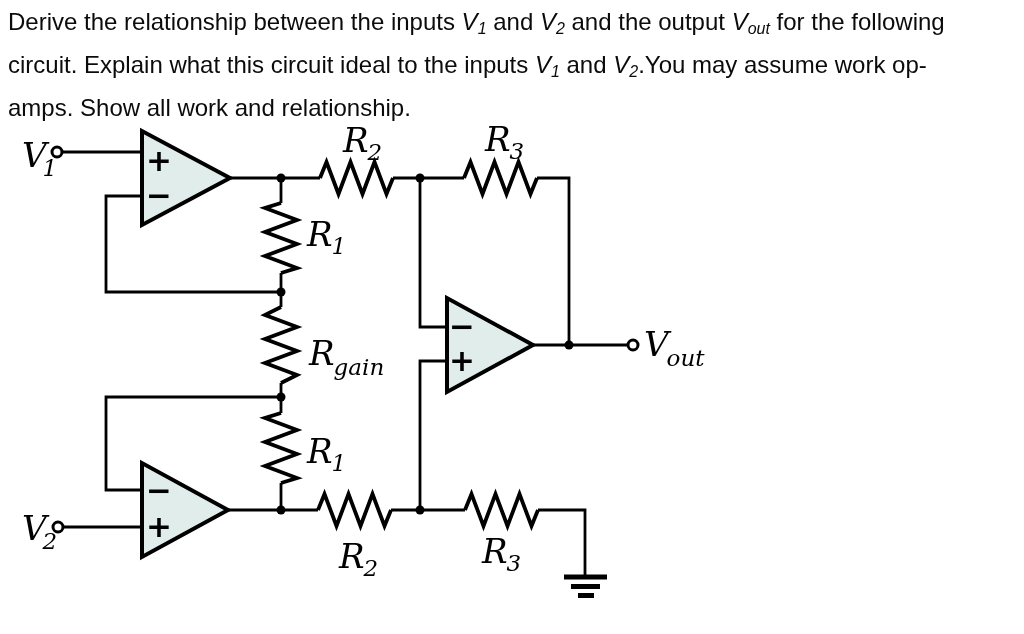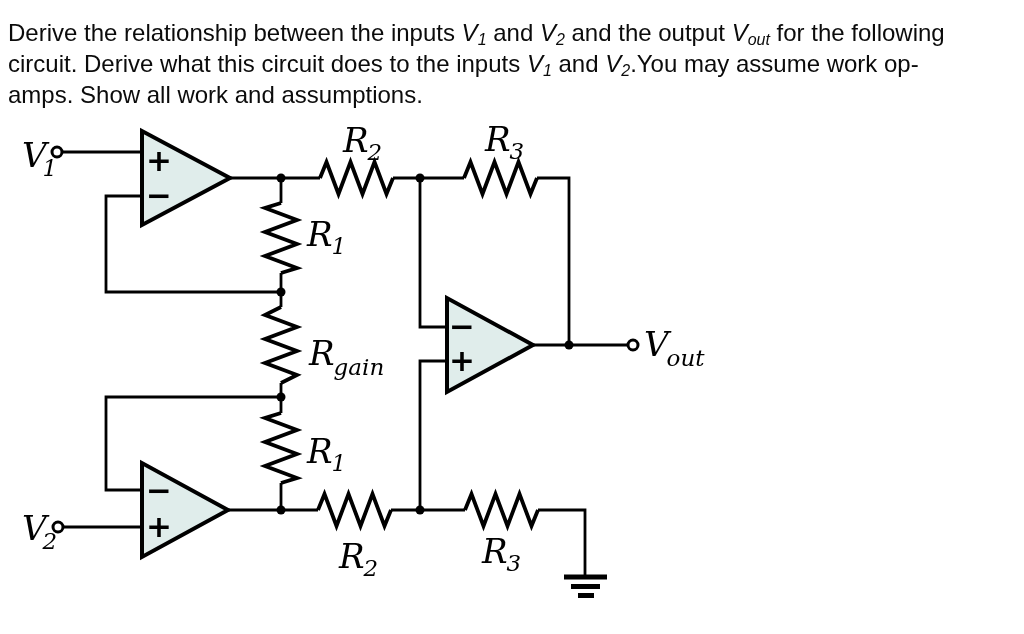--- a/index.html
+++ b/index.html
@@ -1,18 +1,18 @@
 <!DOCTYPE html>
 <html><head>
 <meta charset="utf-8">
 <style>
   html,body{margin:0;padding:0;background:#ffffff;}
   .page{position:relative;width:1024px;height:634px;background:#ffffff;overflow:hidden;
         font-family:"Liberation Sans",sans-serif;}
-  .question{position:absolute;left:8px;top:19px;font-size:24px;line-height:28px;color:#0b0b0b;}
+  .question{position:absolute;left:8px;top:2px;font-size:24px;line-height:40px;color:#0b0b0b;}
   .qline{white-space:pre;}
   .seg{font-style:normal;}
   .var{font-style:italic;}
   .vsub{font-style:italic;font-size:16px;position:relative;top:4px;}
   svg{position:absolute;left:0;top:0;}
   .w{stroke:#000;stroke-width:2.8;fill:none;}
   .res{stroke:#000;stroke-width:3.8;fill:none;stroke-linejoin:miter;}
   .tri{stroke:#000;stroke-width:4;stroke-linejoin:miter;}
   .dot{fill:#000;stroke:none;}
   .term{fill:#ffffff;stroke:#000;stroke-width:3;}
@@ -21,22 +21,22 @@
   .csub{font-size:23px;}
   .mark{font-family:"DejaVu Sans",sans-serif;font-size:31px;font-weight:bold;fill:#000;text-anchor:middle;}
 </style>
 </head>
 <body>
 
 <div class="page">
 
   <div class="question">
     <div class="qline"><span class="seg">Derive the relationship between the inputs </span><span class="var">V</span><span class="vsub">1</span><span class="seg"> and </span><span class="var">V</span><span class="vsub">2</span><span class="seg"> and the output </span><span class="var">V</span><span class="vsub">out</span><span class="seg"> for the following</span></div>
-    <div class="qline"><span class="seg">circuit. Derive what this circuit does to the inputs </span><span class="var">V</span><span class="vsub">1</span><span class="seg"> and </span><span class="var">V</span><span class="vsub">2</span><span class="seg">.You may assume work op-</span></div>
-    <div class="qline"><span class="seg">amps. Show all work and assumptions.</span></div>
+    <div class="qline"><span class="seg">circuit. Explain what this circuit ideal to the inputs </span><span class="var">V</span><span class="vsub">1</span><span class="seg"> and </span><span class="var">V</span><span class="vsub">2</span><span class="seg">.You may assume work op-</span></div>
+    <div class="qline"><span class="seg">amps. Show all work and relationship.</span></div>
   </div>
 
   <svg width="1024" height="634" viewBox="0 0 1024 634">
 
     <path class="w" d="M62,152 H142"></path>
     <path class="w" d="M142,196 H106 V292 H281"></path>
     <path class="w" d="M230,178 H320"></path>
     <path class="w" d="M393,178 H464"></path>
     <path class="w" d="M537,178 H569 V345"></path>
     <path class="w" d="M420,178 V327 H447"></path>

